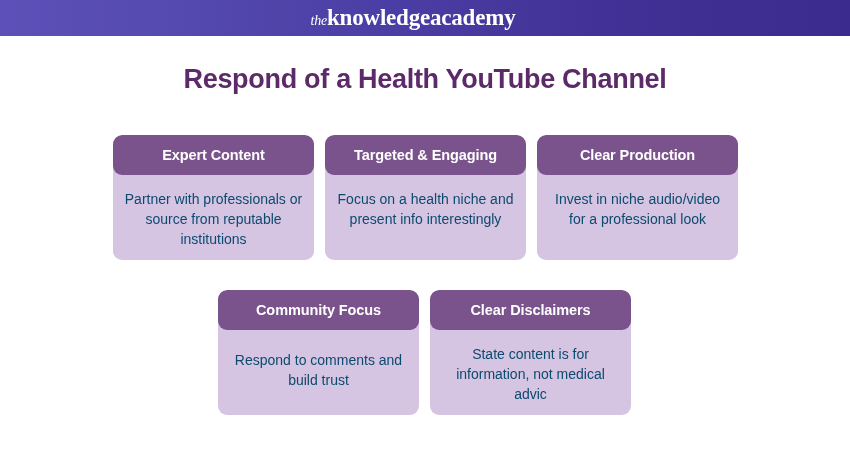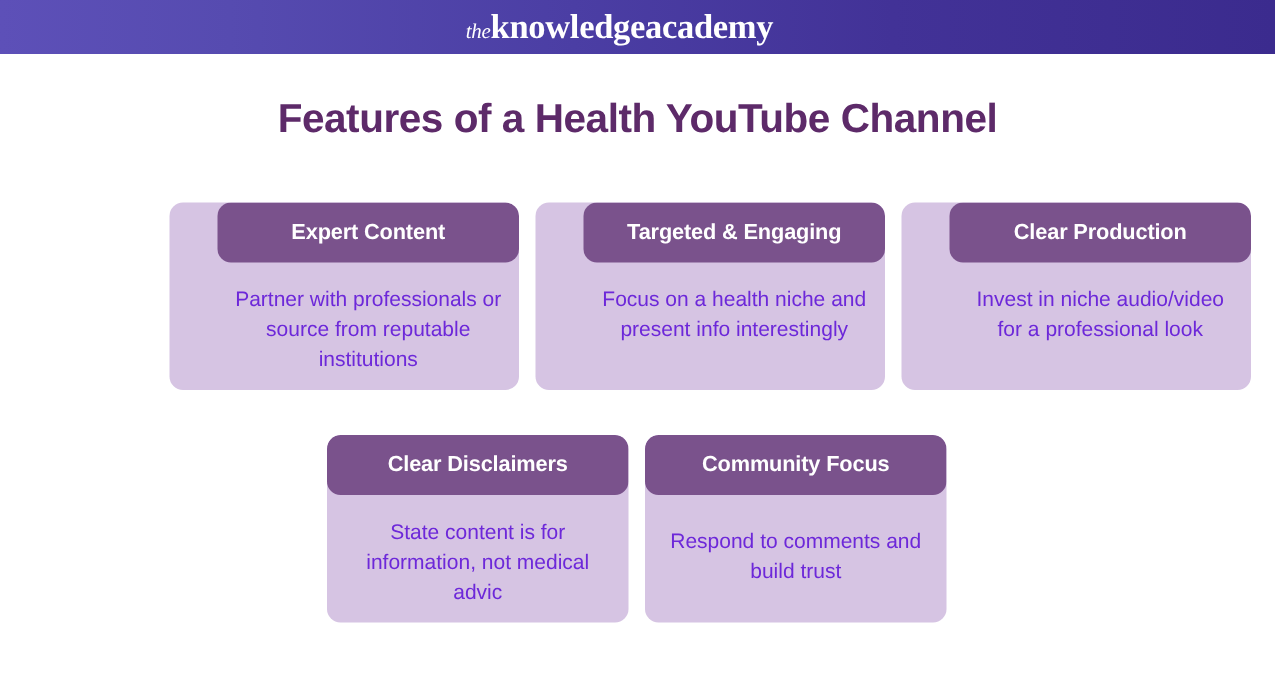--- a/index.html
+++ b/index.html
@@ -78,21 +78,20 @@
   .card {
     width: 201px;
     border-radius: 9px;
     background: #d6c4e3;
     overflow: hidden;
     display: flex;
     flex-direction: column;
   }
   .card-top {
     height: 125px;
-    padding-left: 32px;
   }
   .card-bottom {
     height: 125px;
   }
   .card-header {
     background: #7a528c;
     border-radius: 9px;
     height: 40px;
     display: flex;
     align-items: center;
@@ -104,42 +103,42 @@
     padding: 0 6px;
     box-sizing: border-box;
     flex: none;
   }
   .card-body {
     flex: 1;
     display: flex;
     align-items: flex-start;
     justify-content: center;
     text-align: center;
-    color: #6d28d9;
+    color: #0c4a6e;
     font-size: 14px;
     line-height: 20px;
     padding: 14px 9px 10px 9px;
     box-sizing: border-box;
   }
   .card-body.centered {
     align-items: center;
     padding-top: 4px;
   }
 </style>
 </head>
 <body>
 
 <div class="banner">
   <div class="logo">
     <span class="logo-the">the</span>
       <span class="logo-main">knowledgeacademy</span>
   </div>
 </div>
 
-<div class="page-title">Features of a Health YouTube Channel</div>
+<div class="page-title">Respond of a Health YouTube Channel</div>
 
 <div class="row row-top">
 
   <div class="card card-top">
     <div class="card-header">Expert Content</div>
     <div class="card-body">Partner with professionals or source from reputable institutions</div>
   </div>
 
   <div class="card card-top">
     <div class="card-header">Targeted &amp; Engaging</div>
@@ -149,22 +148,22 @@
   <div class="card card-top">
     <div class="card-header">Clear Production</div>
     <div class="card-body">Invest in niche audio/video for a professional look</div>
   </div>
 
 </div>
 
 <div class="row row-bottom">
 
   <div class="card card-bottom">
-    <div class="card-header">Clear Disclaimers</div>
-    <div class="card-body">State content is for information, not medical advic</div>
+    <div class="card-header">Community Focus</div>
+    <div class="card-body centered">Respond to comments and build trust</div>
   </div>
 
   <div class="card card-bottom">
-    <div class="card-header">Community Focus</div>
-    <div class="card-body centered">Respond to comments and build trust</div>
+    <div class="card-header">Clear Disclaimers</div>
+    <div class="card-body">State content is for information, not medical advic</div>
   </div>
 
 </div>
 
 </body></html>

